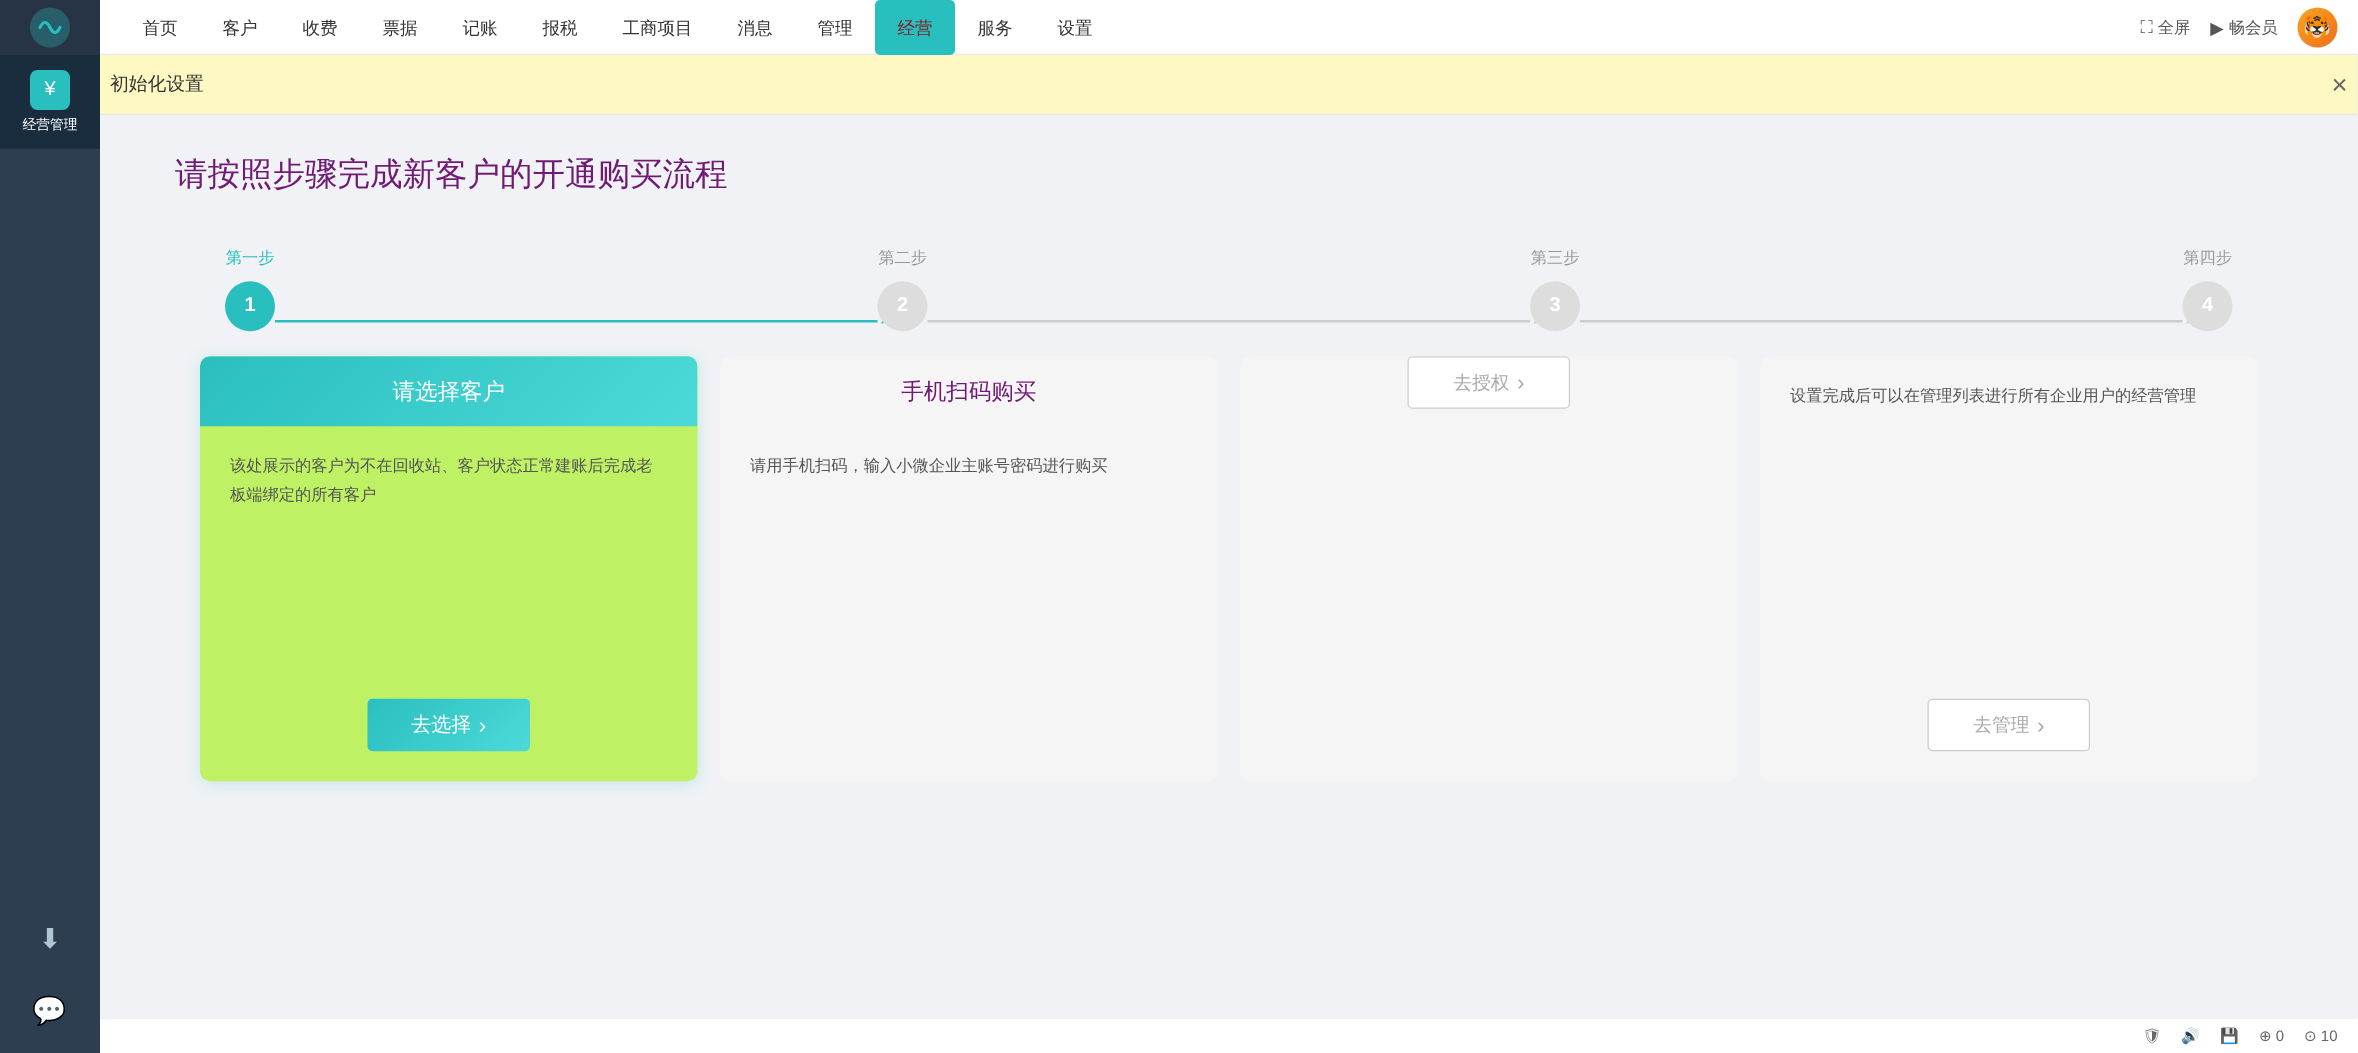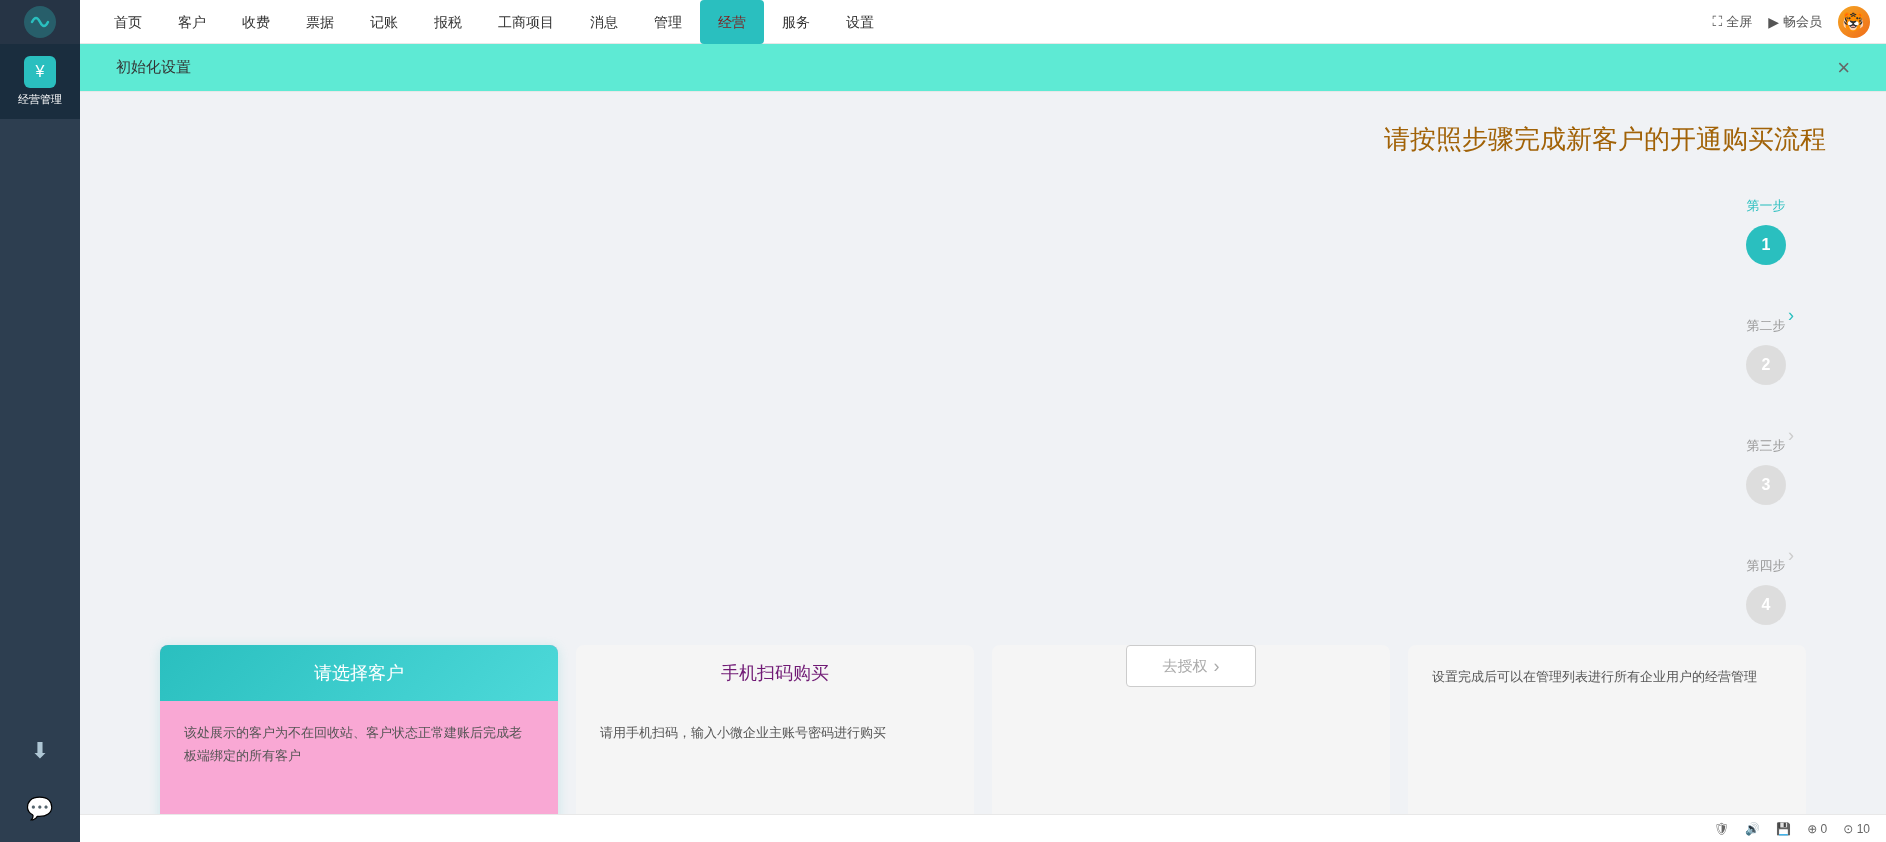--- a/index.html
+++ b/index.html
@@ -128,48 +128,48 @@
       margin-left: 80px;
       margin-top: 44px;
       padding: 0;
       background: #f0f2f5;
       min-height: 798px;
       position: relative;
     }
 
     
     .page-header-bar {
-      background: #5eead4;
+      background: #fef9c3;
       height: 48px;
       display: flex;
       align-items: center;
-      padding: 0 36px;
+      padding: 0 8px;
       border-bottom: 1px solid #e8e8e8;
       justify-content: space-between;
     }
     .page-title-text {
       font-size: 15px;
       color: #333;
       font-weight: 500;
     }
     .close-btn {
       font-size: 22px;
       color: #666;
       cursor: pointer;
       line-height: 1;
     }
 
     
     .wizard-container {
       padding: 30px 60px 40px 60px;
     }
     .wizard-title {
-      text-align: right;
+      text-align: left;
       font-size: 26px;
-      color: #a16207;
+      color: #701a75;
       font-weight: 400;
       margin-bottom: 40px;
       font-family: Liberation Serif, serif;
     }
     .step-label {
       font-size: 13px;
       color: #999;
       margin-bottom: 10px;
     }
     .step-label.active { color: #2abfbf; }
@@ -185,24 +185,23 @@
       color: #fff;
       font-weight: bold;
       position: relative;
       z-index: 3;
     }
     .step-circle.active { background: #2abfbf; }
 
     
     .steps-with-connectors {
       display: flex;
-      align-items: flex-end;
+      align-items: center;
       padding: 0 40px;
       margin-bottom: 20px;
-      flex-direction: column;
     }
     .step-item {
       display: flex;
       flex-direction: column;
       align-items: center;
     }
     .connector-line {
       flex: 1;
       height: 2px;
       background: #ccc;
@@ -231,21 +230,21 @@
       flex: 1;
       background: #f5f5f5;
       border-radius: 8px;
       padding: 0;
       overflow: hidden;
       display: flex;
       flex-direction: column;
       min-height: 340px;
     }
     .step-card.active {
-      background: #f9a8d4;
+      background: #bef264;
       box-shadow: 0 2px 12px rgba(42,191,191,0.2);
     }
     .card-header {
       height: 56px;
       display: flex;
       align-items: center;
       justify-content: center;
       font-size: 18px;
       color: #701a75;
       font-weight: 500;

